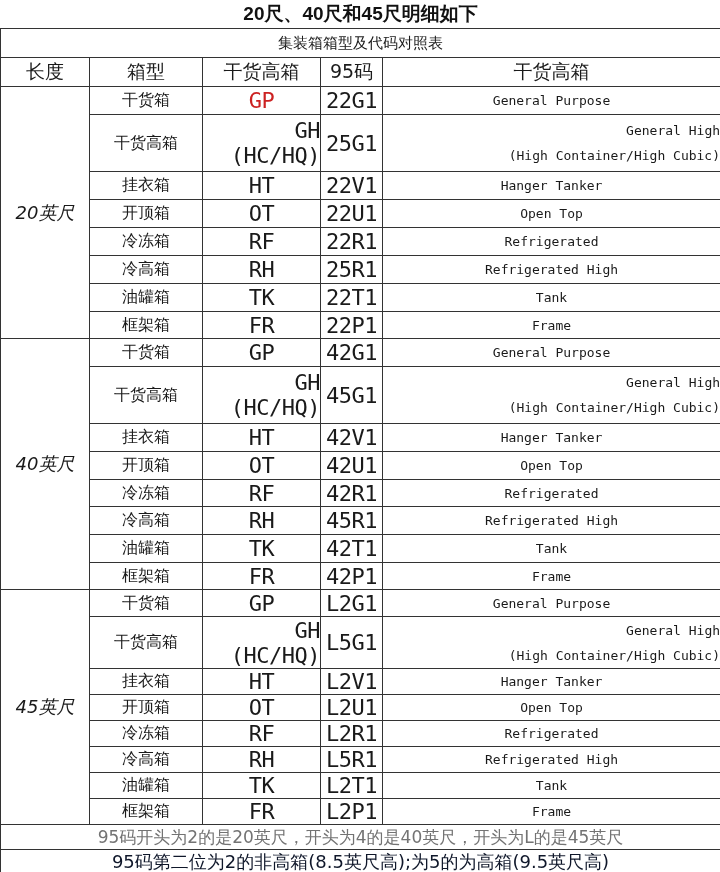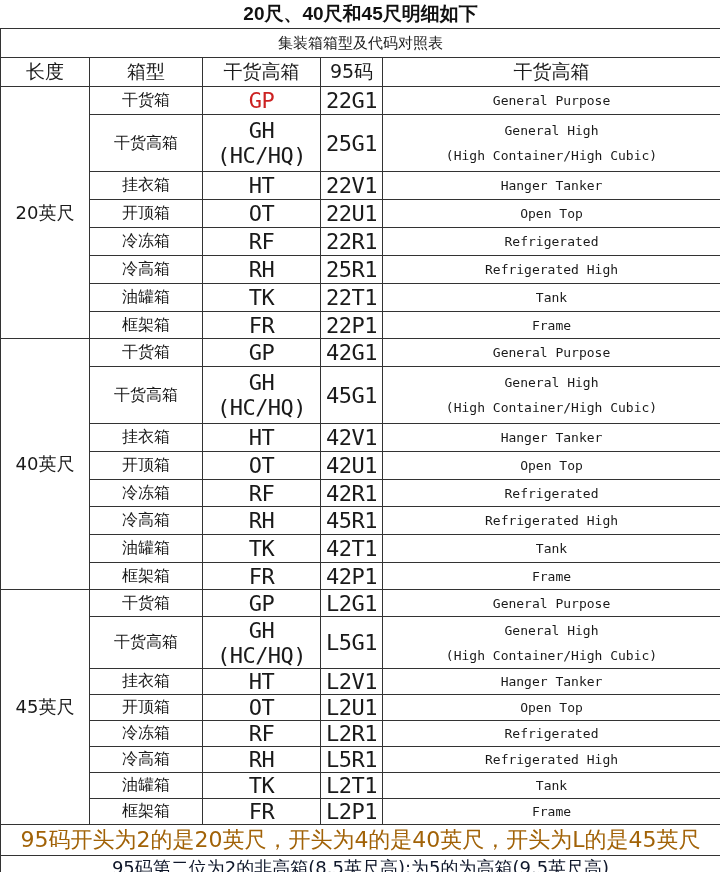--- a/index.html
+++ b/index.html
@@ -28,23 +28,23 @@
     font-size: 19px;
     height: 28px;
     color: #111;
     text-align: center;
   }
   .sub-row td { font-size: 15px; height: 28px; font-family: "DejaVu Sans", sans-serif; }
   .head-row th { font-size: 19px; height: 28px; font-family: "DejaVu Sans", sans-serif; }
   .cn { font-family: "DejaVu Sans", sans-serif; font-size: 16px; }
   .mono { font-family: "DejaVu Sans Mono", "Liberation Mono", monospace; font-size: 22px; letter-spacing: -0.5px; }
   .en { font-family: "DejaVu Sans Mono", "Liberation Mono", monospace; font-size: 13px; }
-  .len { font-family: "DejaVu Sans", sans-serif; font-size: 18px; }
-  .lh { line-height: 25px; }
-  .note-red td { color: #a16207; font-family: "DejaVu Sans", sans-serif; font-size: 22px; height: 24px; }
+  .len { font-family: "DejaVu Sans", sans-serif; font-size: 18px; font-style: italic; }
+  .lh { line-height: 25px; text-align: right; }
+  .note-red td { color: #737373; font-family: "DejaVu Sans", sans-serif; font-size: 17px; height: 24px; }
   .note-blue td { color: #0f172a; font-family: "DejaVu Sans", sans-serif; font-size: 18px; height: 24px; }
 </style>
 </head>
 <body>
 
 <table>
   <colgroup>
     <col style="width:89px">
     <col style="width:113px">
     <col style="width:118px">

